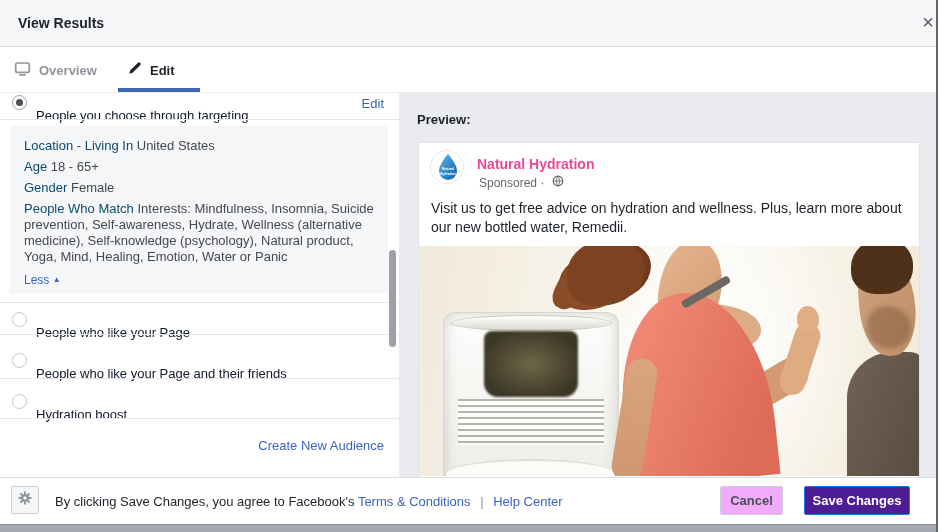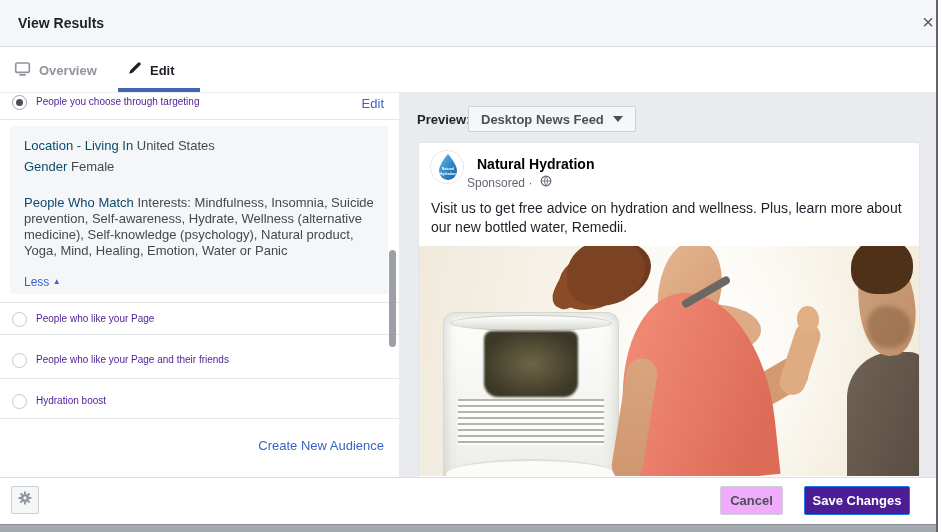--- a/index.html
+++ b/index.html
@@ -17,45 +17,45 @@
   .tab-overview { left:14px; color:#90949c; }
   .tab-edit { left:127px; color:#1d2129; }
   .tab-underline { position:absolute; left:118px; bottom:0; width:82px; height:4px; background:#4267b2; }
 
   
   .left { position:absolute; left:0; top:93px; width:399px; height:384px; background:#fff; }
   .divider { position:absolute; left:0; width:399px; height:1px; background:#e5e6e9; }
   .radio { position:absolute; left:12px; width:15px; height:15px; border:1px solid #c3c7ce; border-radius:50%; background:#fff; cursor:pointer; }
   .radio.sel { border-color:#9da2aa; }
   .radio.sel::after { content:""; display:block; width:7px; height:7px; margin:3px; border-radius:50%; background:#4b4f56; }
-  .opt-label { position:absolute; left:36px; font-size:10px; color:#4c1d95; cursor:pointer; }
+  .opt-label { position:absolute; left:36px; font-size:13px; color:#0f172a; cursor:pointer;margin-top:12px; }
   .link { color:#3b63c4; cursor:pointer; text-decoration:none; }
   .edit-link { position:absolute; right:15px; top:3px; font-size:13px; }
   .create-link { position:absolute; right:15px; top:345px; font-size:13px; }
 
   .graybox { position:absolute; left:10px; top:33px; width:378px; height:168px; background:#f5f6f7; border-radius:2px; padding:9px 14px; }
   .detail-row { font-size:13px; line-height:21px; color:#44494f; }
   .detail-lbl { color:#0c4a6e; }
-  .detail-para { font-size:13px; line-height:16px; color:#44494f; margin-top:18px; }
-  .less-link { display:inline-block; margin-top:16px; font-size:12px; }
+  .detail-para { font-size:13px; line-height:16px; color:#44494f; margin-top:3px; }
+  .less-link { display:inline-block; margin-top:8px; font-size:12px; }
   .less-caret { font-size:8px; vertical-align:2px; }
 
   .lp-scrollthumb { position:absolute; left:389px; top:157px; width:7px; height:97px; background:#9da0a6; border-radius:4px; }
 
   
   .right { position:absolute; left:399px; top:93px; width:537px; height:384px; background:#e9ebee; }
   .preview-lbl { position:absolute; left:18px; top:19px; font-size:13px; font-weight:bold; color:#1d2129; }
   .preview-dd { position:absolute; left:69px; top:13px; height:26px; padding:0 12px; background:#f5f6f7; border:1px solid #ccd0d5; border-radius:2px; display:flex; align-items:center; gap:9px; font-size:13px; font-weight:bold; color:#4b4f56; cursor:pointer; }
   .caret-down { width:0; height:0; border-left:5px solid transparent; border-right:5px solid transparent; border-top:6px solid #4b4f56; }
 
   
   .card { position:absolute; left:19px; top:49px; width:502px; height:335px; background:#fff; border:1px solid #e1e4e8; border-bottom:none; }
   .avatar { position:absolute; left:11px; top:7px; width:34px; height:34px; border-radius:50%; background:#fff; border:1px solid #e3e6ea; overflow:hidden; }
-  .page-name { position:absolute; left:58px; top:13px; font-size:14px; font-weight:bold; color:#000000; cursor:pointer; }
-  .ad-meta { position:absolute; left:48px; top:32px; font-size:12px; color:#616770; display:flex; align-items:center; gap:8px;justify-content:center; }
+  .page-name { position:absolute; left:58px; top:13px; font-size:14px; font-weight:bold; color:#ec4899; cursor:pointer; }
+  .ad-meta { position:absolute; left:60px; top:32px; font-size:12px; color:#616770; display:flex; align-items:center; gap:8px;justify-content:center; }
   .ad-body { position:absolute; left:12px; top:56px; width:478px; font-size:14px; line-height:19px; color:#1d2129; }
 
   
   .photo { position:absolute; left:0; top:103px; width:500px; height:230px; overflow:hidden;
            background:linear-gradient(100deg,#f0e9dc 0%,#f8f3e9 30%,#fcfaf4 55%,#f2ead9 100%); }
   .glow { position:absolute; left:120px; top:-40px; width:340px; height:300px; border-radius:50%;
           background:radial-gradient(circle,rgba(255,255,255,.95) 0%,rgba(255,255,255,0) 70%); }
   .bottle { position:absolute; left:24px; top:66px; width:176px; height:170px;
             background:linear-gradient(#fdfdfc,#ededE8); border:1px solid #d7d7d0; border-bottom:none;
             border-radius:12px 12px 0 0; box-shadow:inset 0 0 14px rgba(170,170,158,.55); }
@@ -139,20 +139,24 @@
     <a class="link edit-link">Edit</a>
 
     <div class="divider" style="top:26px;"></div>
 
     <div class="graybox">
       <div class="detail-row">
         <span class="detail-lbl">Location - Living In</span>
         <span> </span><span>United States</span>
       </div>
       <div class="detail-row">
+        <span class="detail-lbl">Age</span>
+        <span> </span><span>18 - 65+</span>
+      </div>
+      <div class="detail-row">
         <span class="detail-lbl">Gender</span>
         <span> </span><span>Female</span>
       </div>
       <div class="detail-para">
         <span class="detail-lbl">People Who Match</span>
         <span> </span><span>Interests: Mindfulness, Insomnia, Suicide prevention, Self-awareness, Hydrate, Wellness (alternative medicine), Self-knowledge (psychology), Natural product, Yoga, Mind, Healing, Emotion, Water or Panic</span>
       </div>
       <a class="link less-link"><span>Less</span> <span class="less-caret">▲</span></a>
     </div>
 
@@ -169,24 +173,20 @@
     <div class="opt-label" style="top:302px;">Hydration boost</div>
 
     <div class="divider" style="top:325px;"></div>
     <a class="link create-link">Create New Audience</a>
 
     <div class="lp-scrollthumb"></div>
   </div>
 
   <div class="right">
     <div class="preview-lbl">Preview:</div>
-    <div class="preview-dd">
-      <span>Desktop News Feed</span>
-      <span class="caret-down"></span>
-    </div>
 
     <div class="card">
       <div class="avatar">
         <svg width="34" height="34" viewBox="0 0 34 34">
           <defs>
               <linearGradient id="dropg" x1="0" y1="0" x2="1" y2="1">
             <stop offset="0" stop-color="#59b7e8"></stop>
                 <stop offset="1" stop-color="#1360ab"></stop>
           </linearGradient>
             </defs>
@@ -239,19 +239,25 @@
       <span>
         <svg width="16" height="16" viewBox="0 0 20 20">
           <g stroke="#8d949e" stroke-width="2.4">
             <path d="M15 10h3M13.5 13.5l2.2 2.2M10 15v3M6.5 13.5l-2.2 2.2M5 10H2M6.5 6.5L4.3 4.3M10 5V2M13.5 6.5l2.2-2.2"></path>
           </g>
           <circle cx="10" cy="10" r="5" fill="#8d949e"></circle>
           <circle cx="10" cy="10" r="2.1" fill="#f5f6f7"></circle>
         </svg>
       </span>
     </div>
+    <div class="disclaimer">
+      <span>By clicking Save Changes, you agree to Facebook's</span>
+      <a class="link">Terms &amp; Conditions</a>
+      <span class="disc-sep">|</span>
+      <a class="link">Help Center</a>
+    </div>
     <div class="btn btn-cancel">Cancel</div>
     <div class="btn btn-save">Save Changes</div>
   </div>
 
   <div class="h-scroll"></div>
   <div class="r-edge"></div>
 </div>
 
 </body></html>

